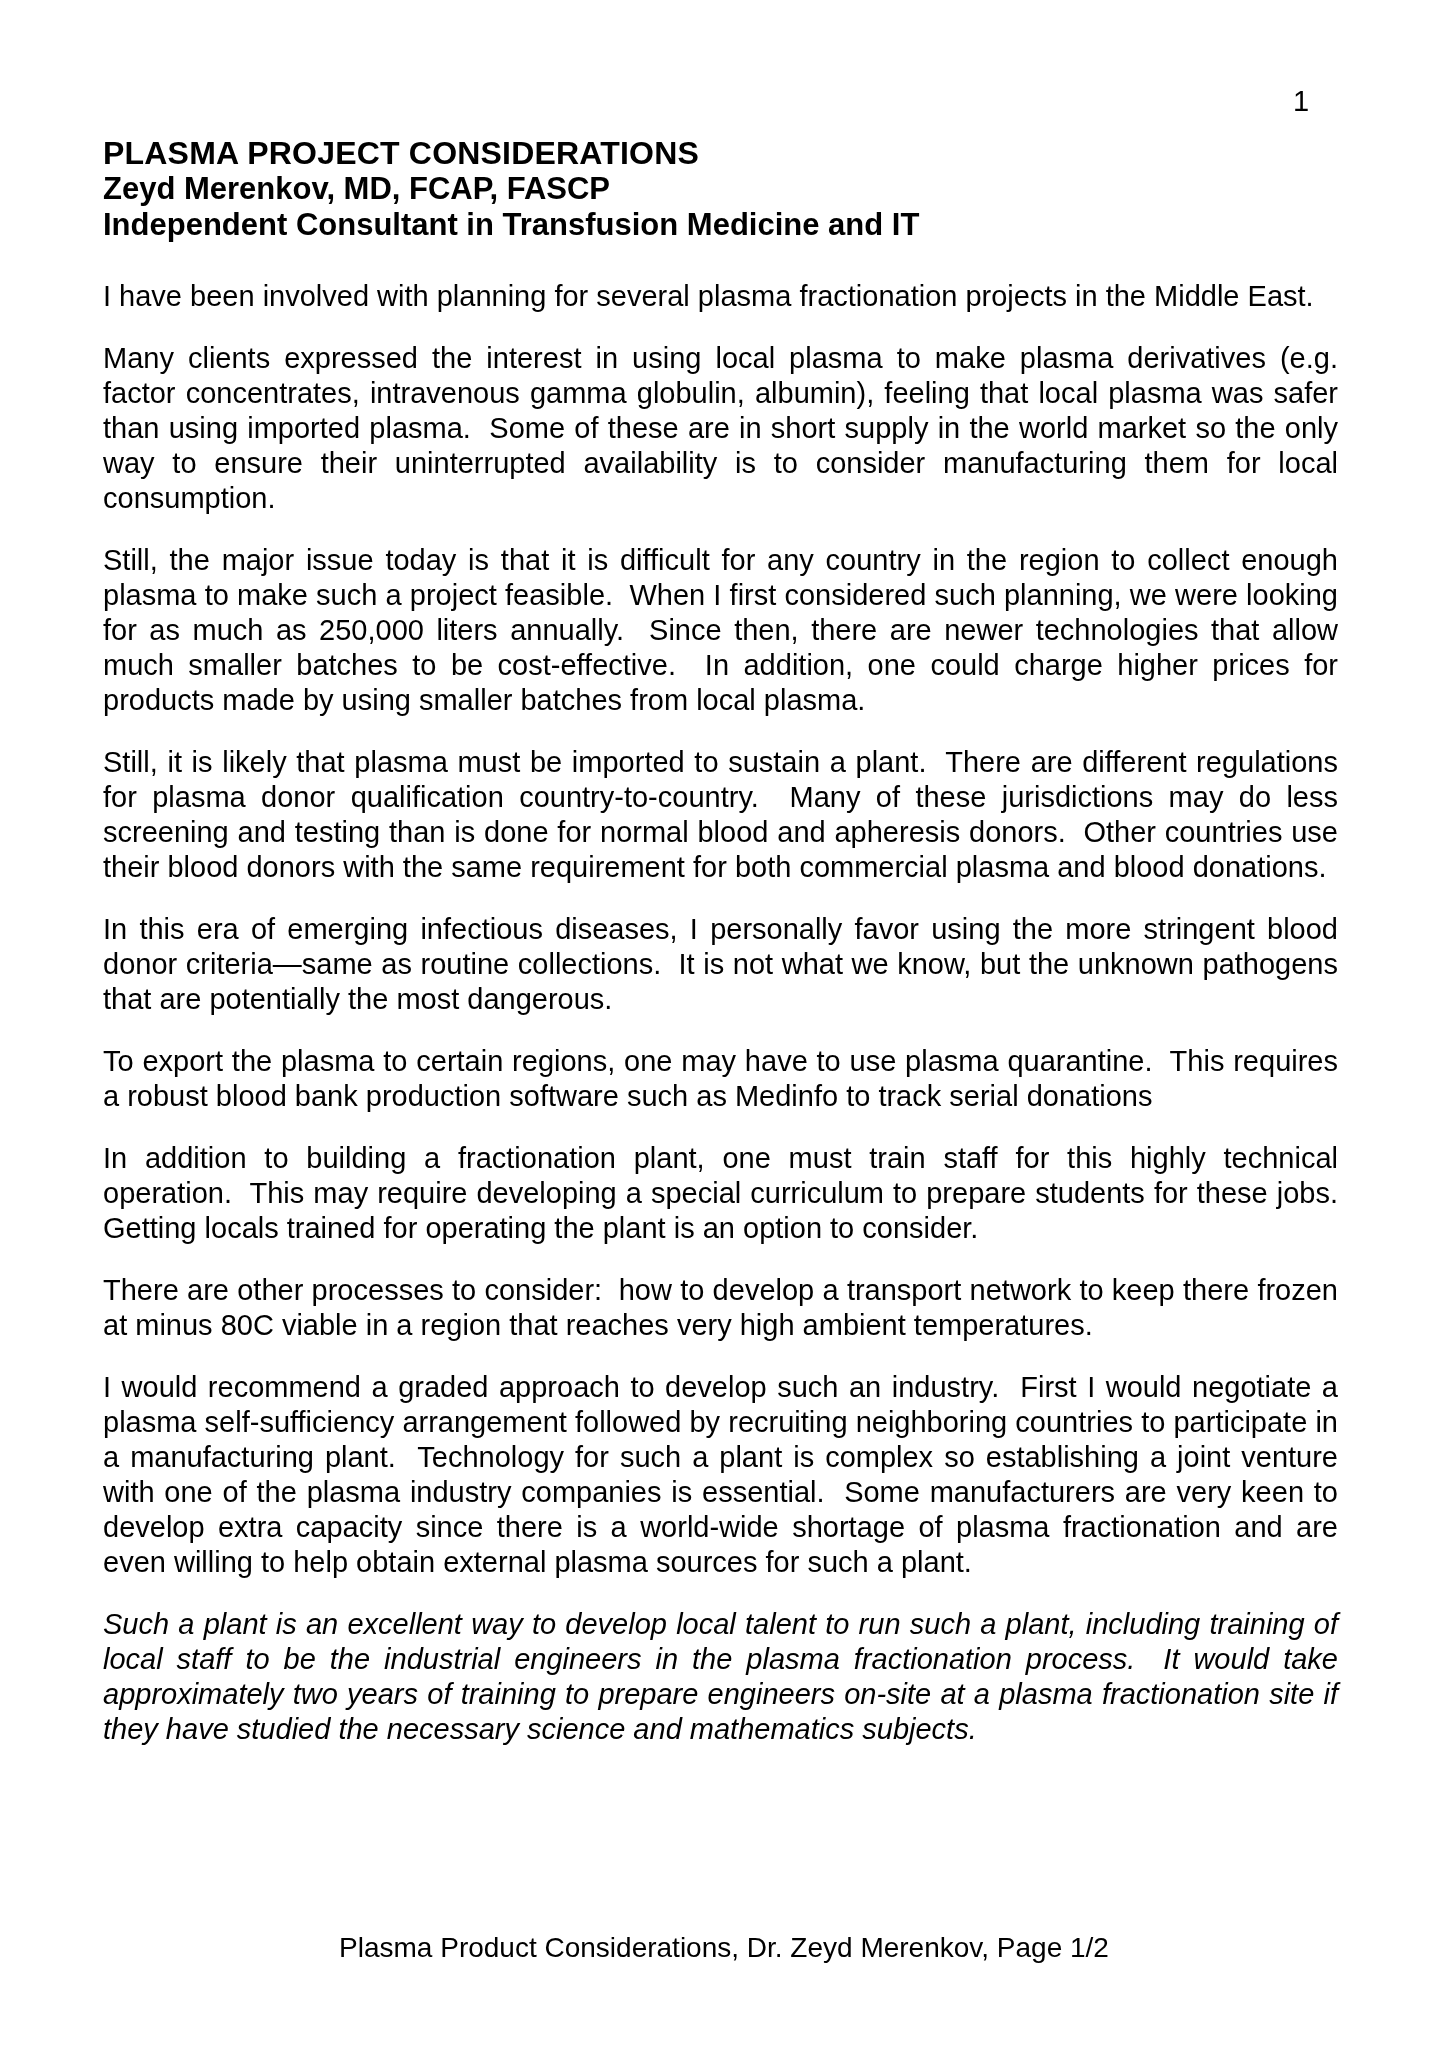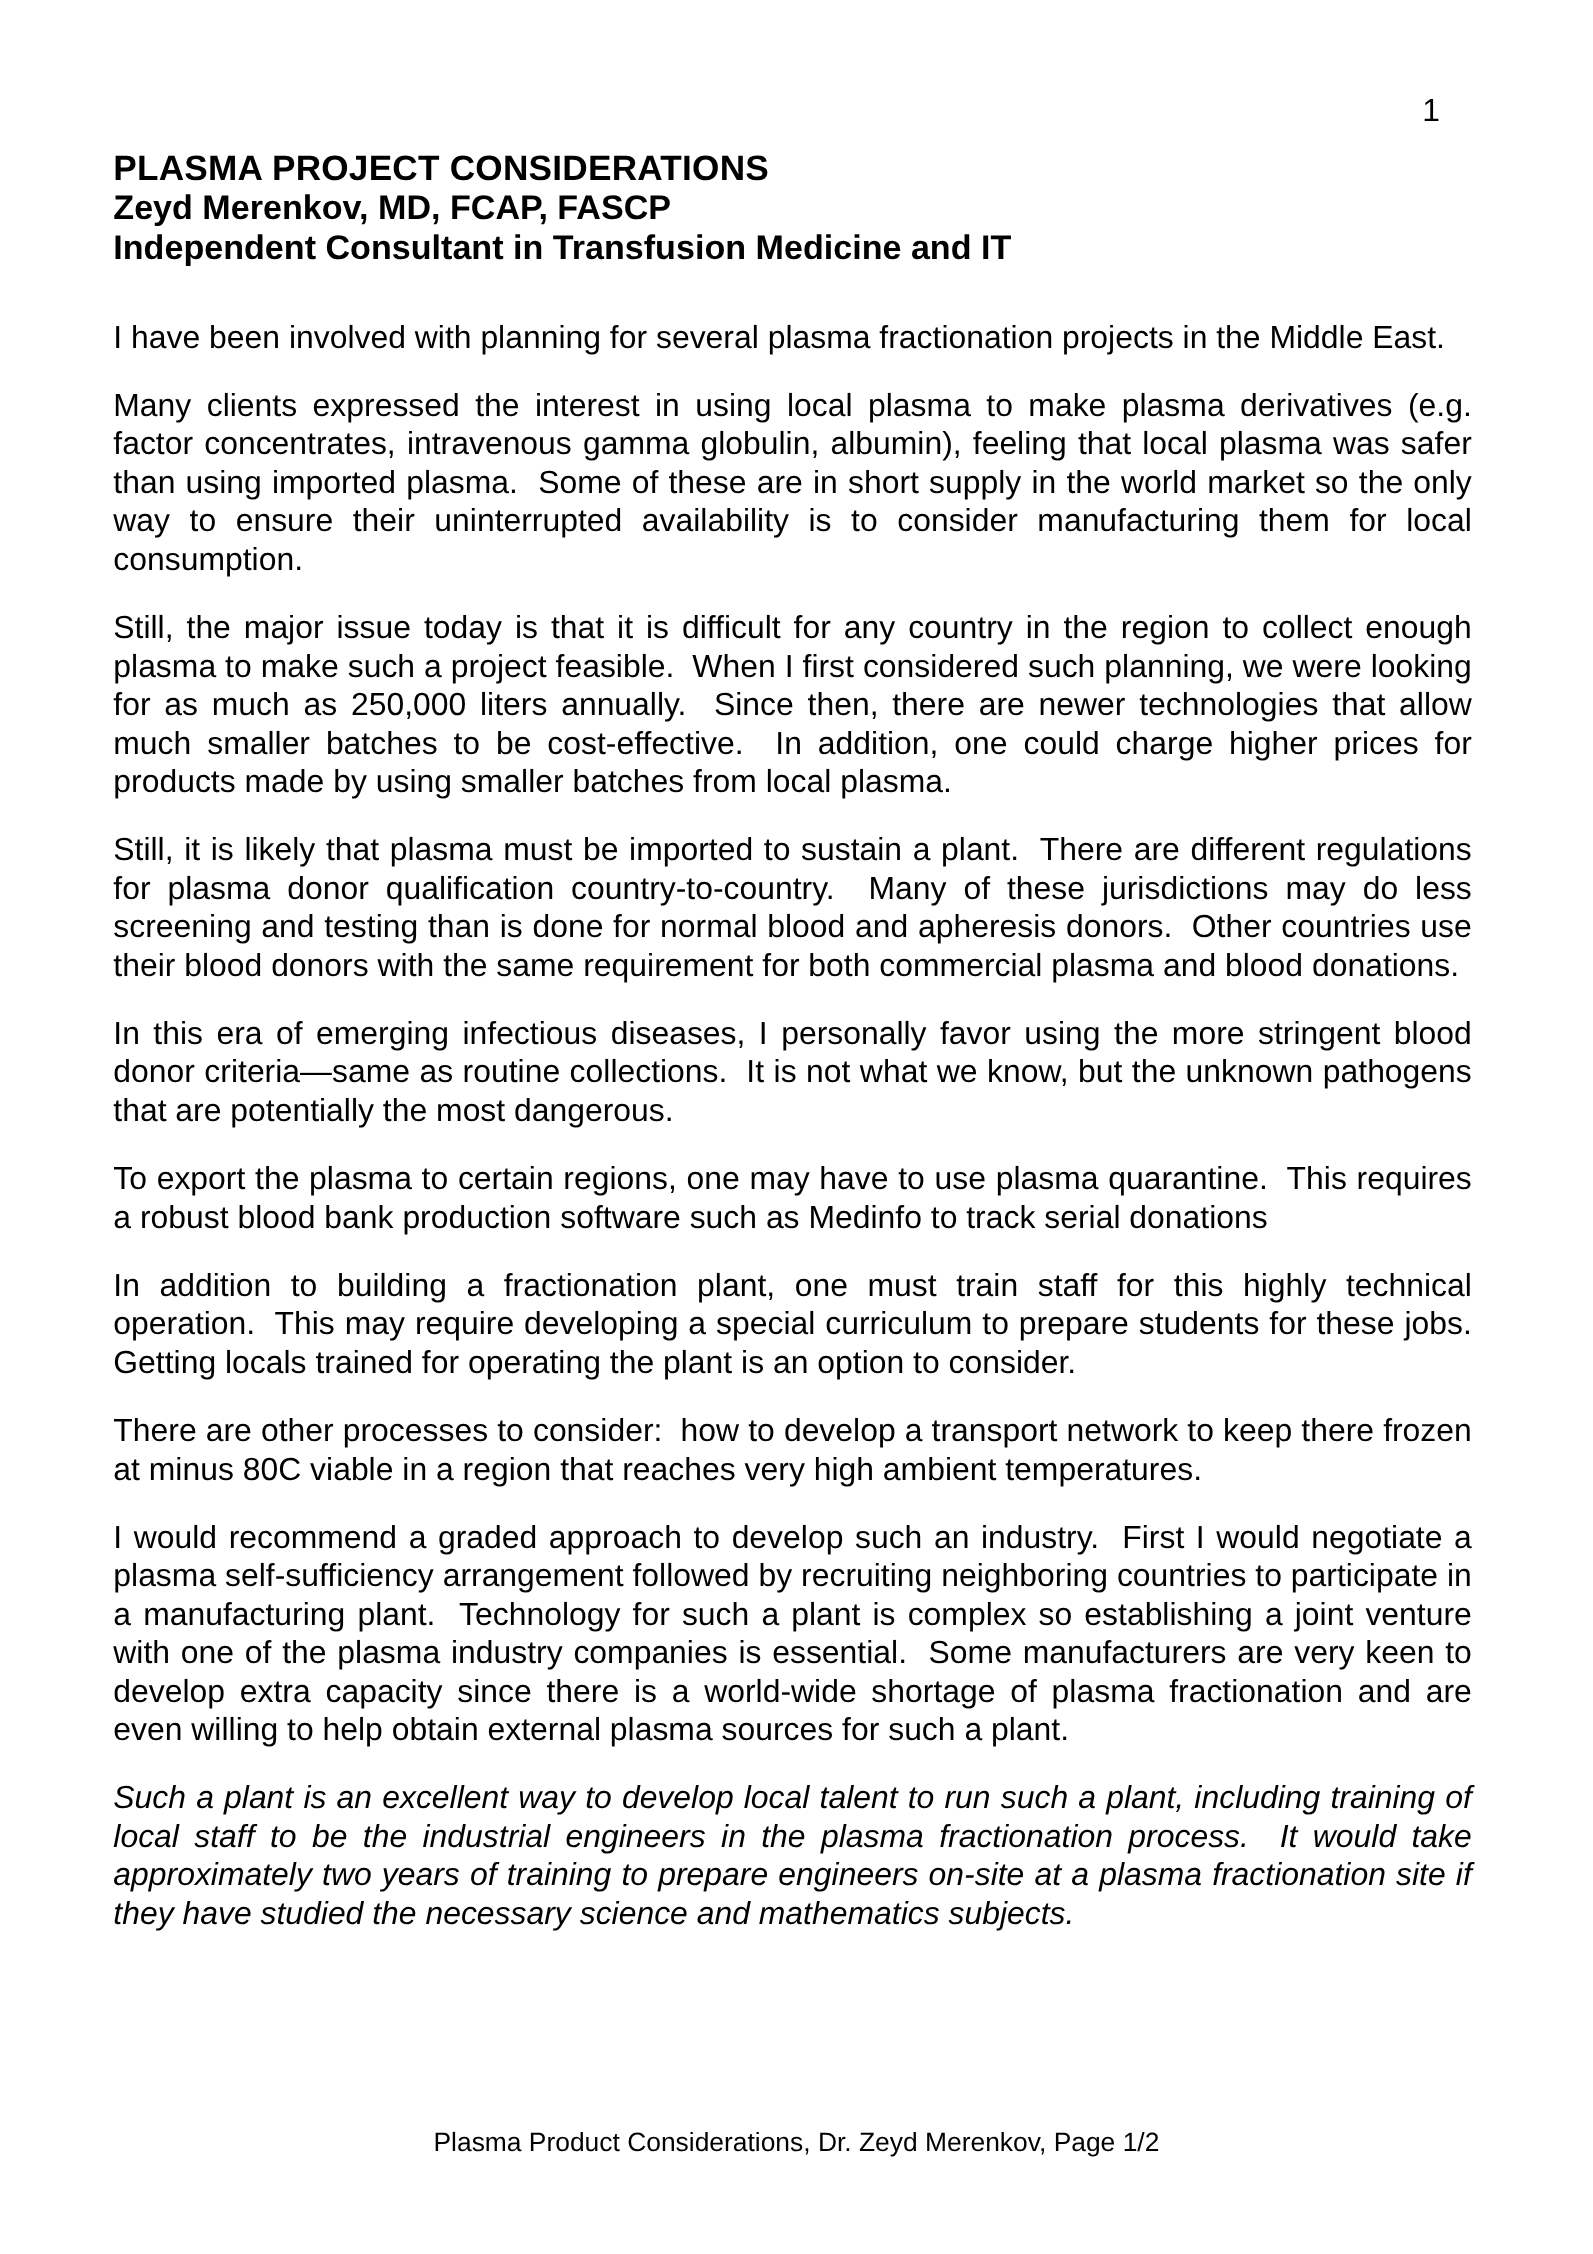--- a/index.html
+++ b/index.html
@@ -39,41 +39,41 @@
     letter-spacing: 0.2px;
   }
   .doc-author,
   .doc-role {
     margin: 0;
     font-size: 31px;
     line-height: 36px;
     font-weight: bold;
   }
   .body-text {
-    margin-top: 47px;
+    margin-top: 36px;
   }
   .body-text p {
     margin: 0 0 27px 0;
     font-size: 29px;
     line-height: 35px;
     text-align: justify;
     white-space: pre-wrap;
     color: #000000;
   }
   .body-text p:last-child {
     margin-bottom: 0;
     font-style: italic;
   }
   .footer {
     position: absolute;
     top: 1931px;
     left: 0;
     width: 1448px;
     text-align: center;
-    font-size: 24px;
+    font-size: 28px;
     line-height: 34px;
     color: #000000;
   }
 </style>
 </head>
 <body>
 
 <div class="page">
 
   <div class="page-number">1</div>

